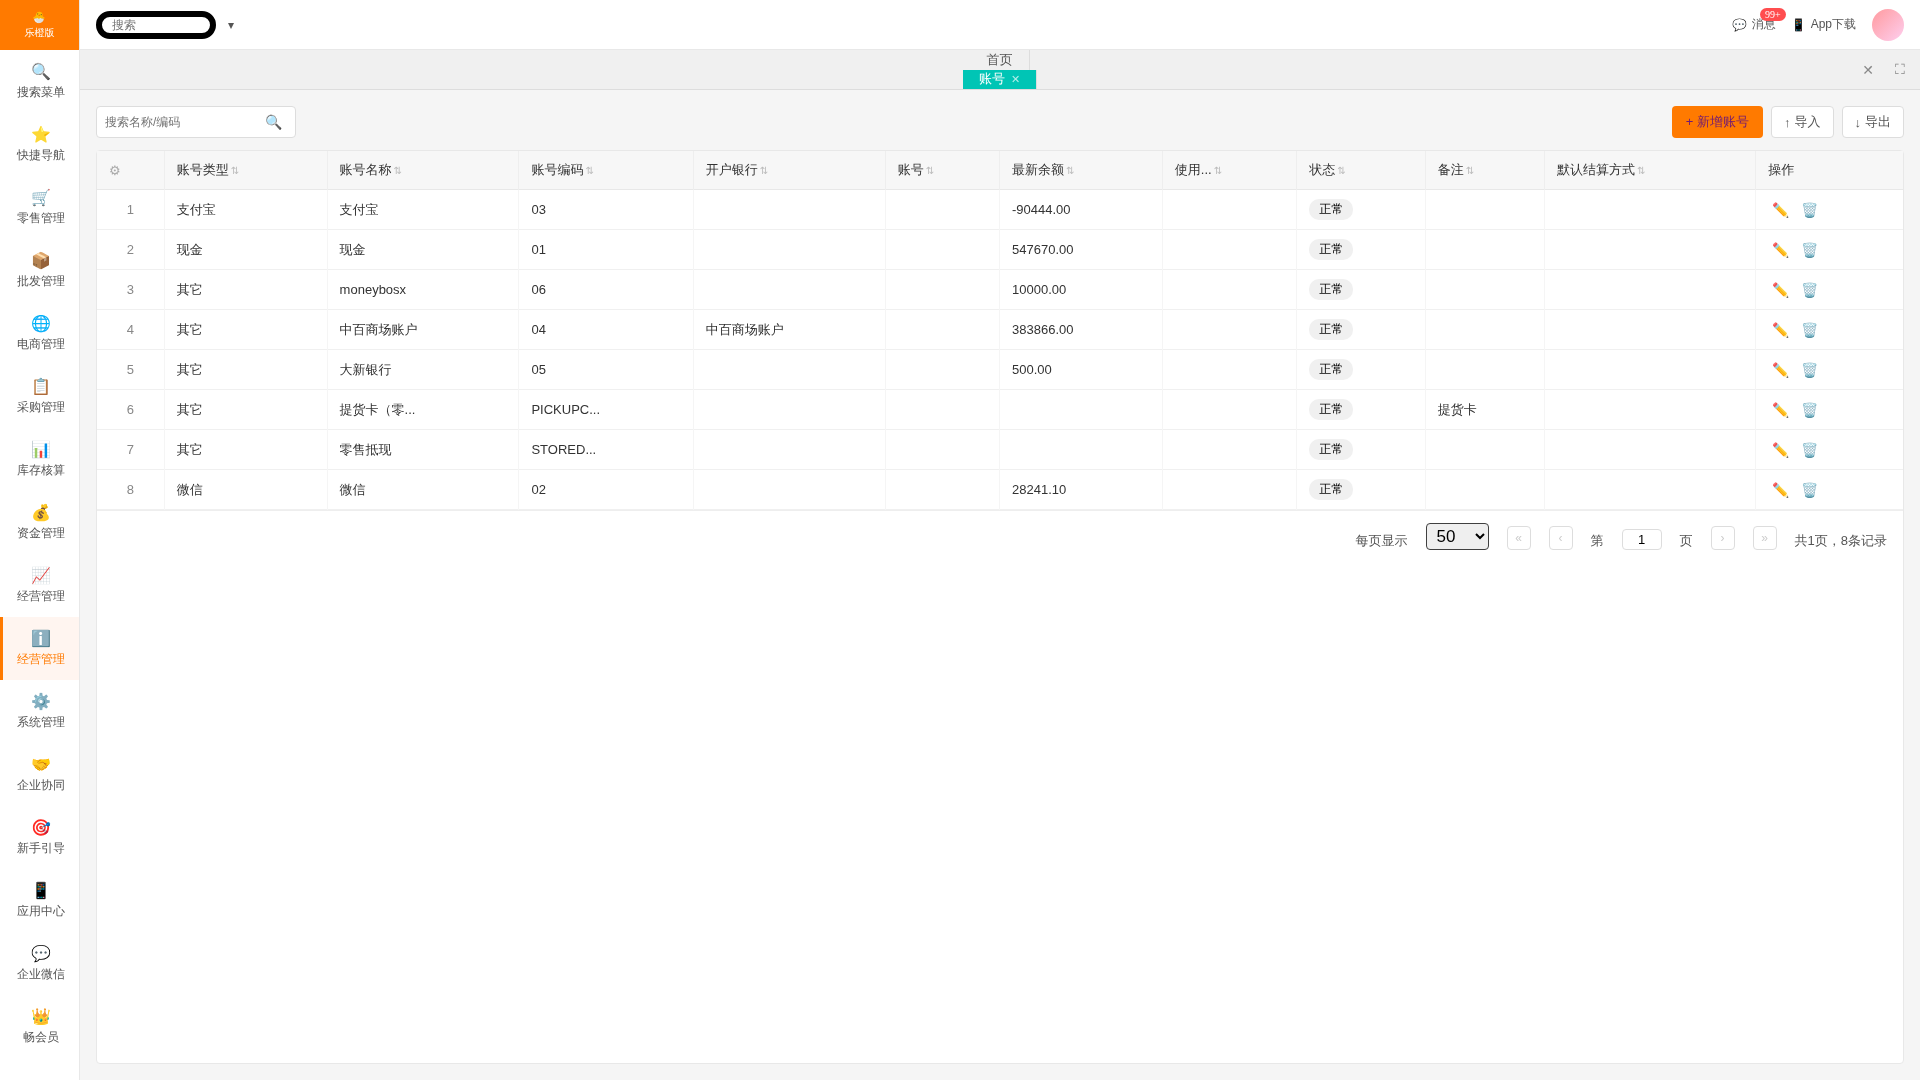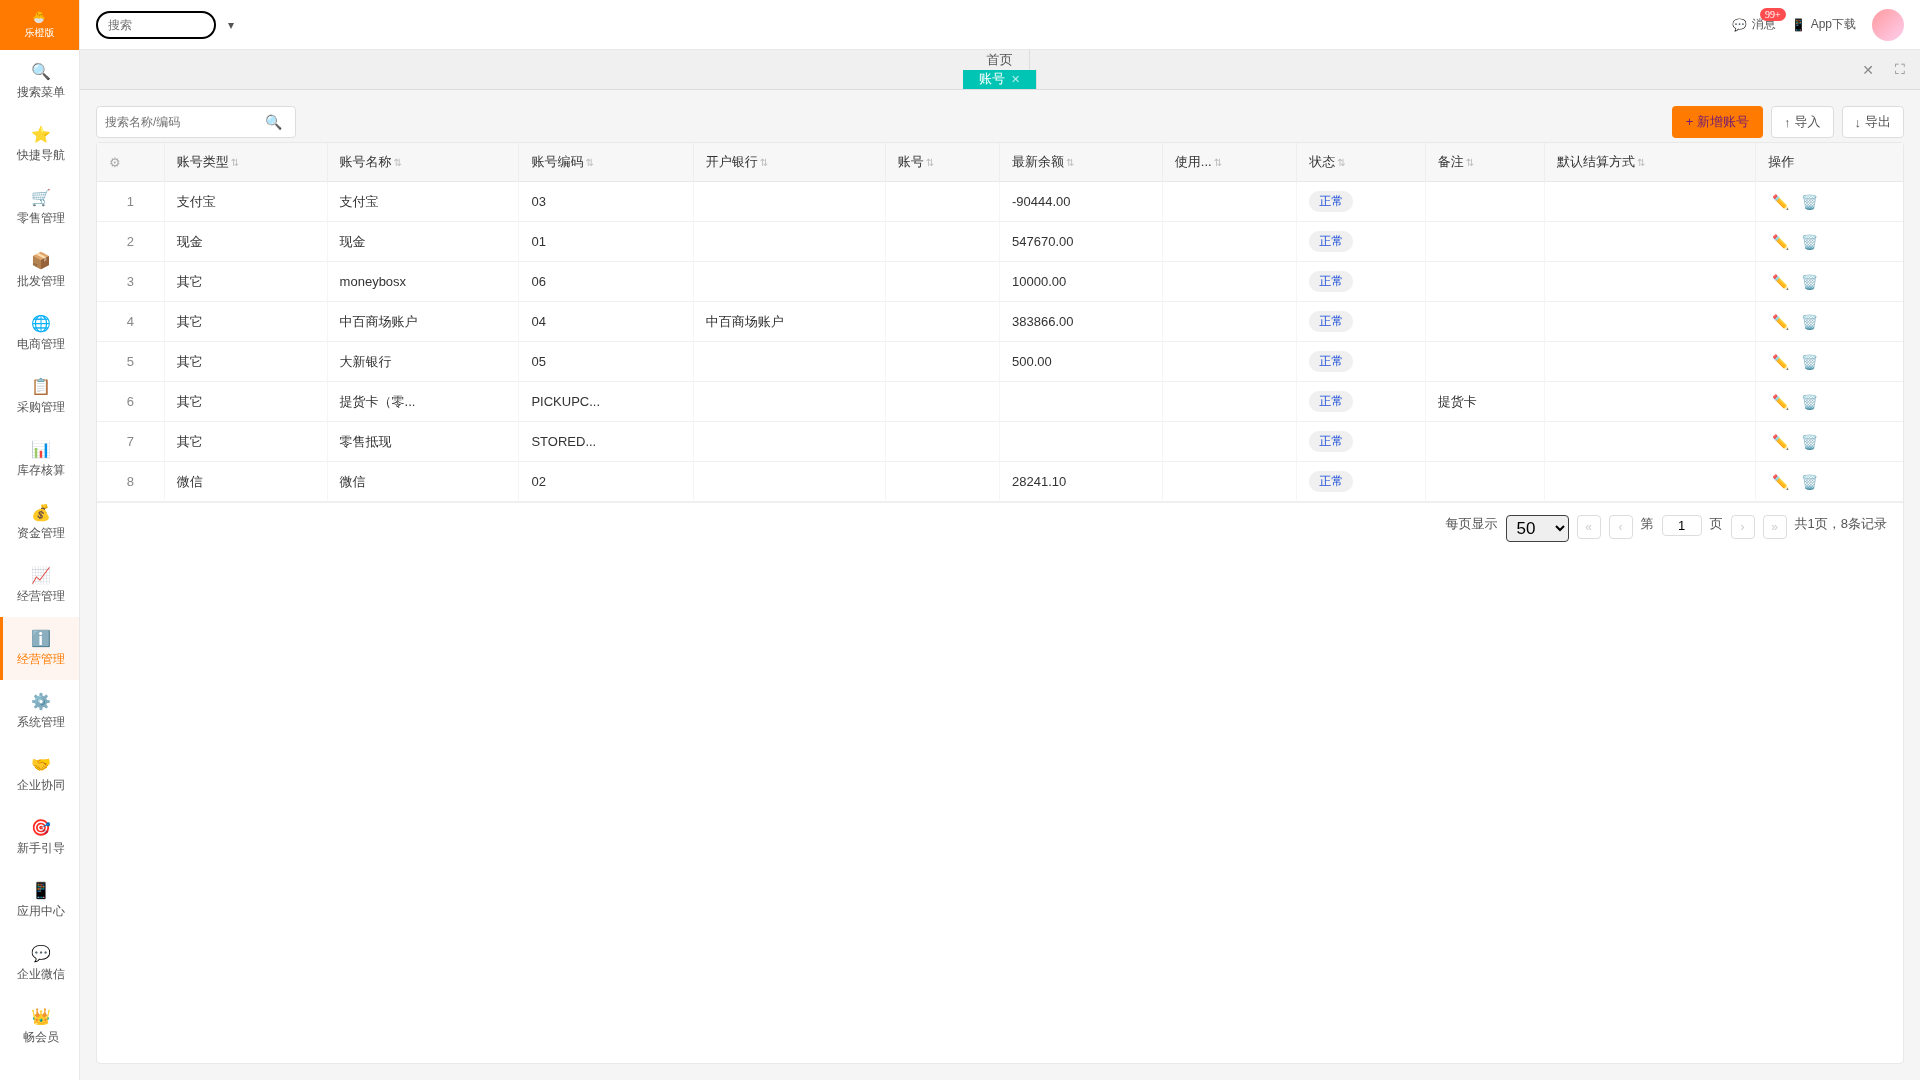--- a/index.html
+++ b/index.html
@@ -57,21 +57,21 @@
       display: flex;
       align-items: center;
       justify-content: space-between;
       padding: 0 16px;
       border-bottom: 1px solid #e8e8e8;
     }
     .topbar-left { display: flex; align-items: center; gap: 12px; }
     .topbar-search {
       width: 120px;
       height: 28px;
-      border: 2px solid #000000;
+      border: 6px solid #000000;
       border-radius: 14px;
       padding: 0 10px;
       font-size: 12px;
       outline: none;
     }
     .topbar-dropdown {
       display: flex;
       align-items: center;
       cursor: pointer;
       color: #555;
@@ -171,21 +171,21 @@
       background: #f5f5f5;
       display: flex;
       flex-direction: column;
     }
 
     
     .toolbar {
       display: flex;
       align-items: center;
       justify-content: space-between;
-      margin-bottom: 4px;
+      margin-bottom: 12px;
     }
     .toolbar-left { display: flex; align-items: center; gap: 8px; }
     .toolbar-right { display: flex; align-items: center; gap: 8px; }
 
     .search-box {
       display: flex;
       align-items: center;
       border: 1px solid #ddd;
       border-radius: 4px;
       background: #fff;
@@ -267,21 +267,21 @@
     tbody td:last-child { border-right: none; }
     .row-num { color: #888; text-align: center; }
     .status-badge {
       display: inline-block;
       padding: 2px 10px;
       border-radius: 10px;
       font-size: 12px;
       background: #f0f0f0;
       color: #555;
     }
-    .status-normal { background: #f0f0f0; color: #1d4ed8; }
+    .status-normal { background: #f0f0f0; color: #000000; }
 
     .action-btn {
       background: none;
       border: none;
       cursor: pointer;
       color: #888;
       font-size: 14px;
       padding: 2px 4px;
     }
 
@@ -289,24 +289,24 @@
       display: flex;
       align-items: center;
       gap: 4px;
       color: #aaa;
       cursor: pointer;
     }
 
     
     .pagination {
       display: flex;
-      align-items: flex-start;
+      align-items: flex-end;
       justify-content: flex-end;
       padding: 12px 16px;
-      gap: 8px;
+      gap: 18px;
       color: #555;
       font-size: 13px;
       background: #fff;
       border-top: 1px solid #eee;
     }
     .page-size-select {
       border: 1px solid #404040;
       border-radius: 4px;
       padding: 2px 6px;
       font-size: 17px;

